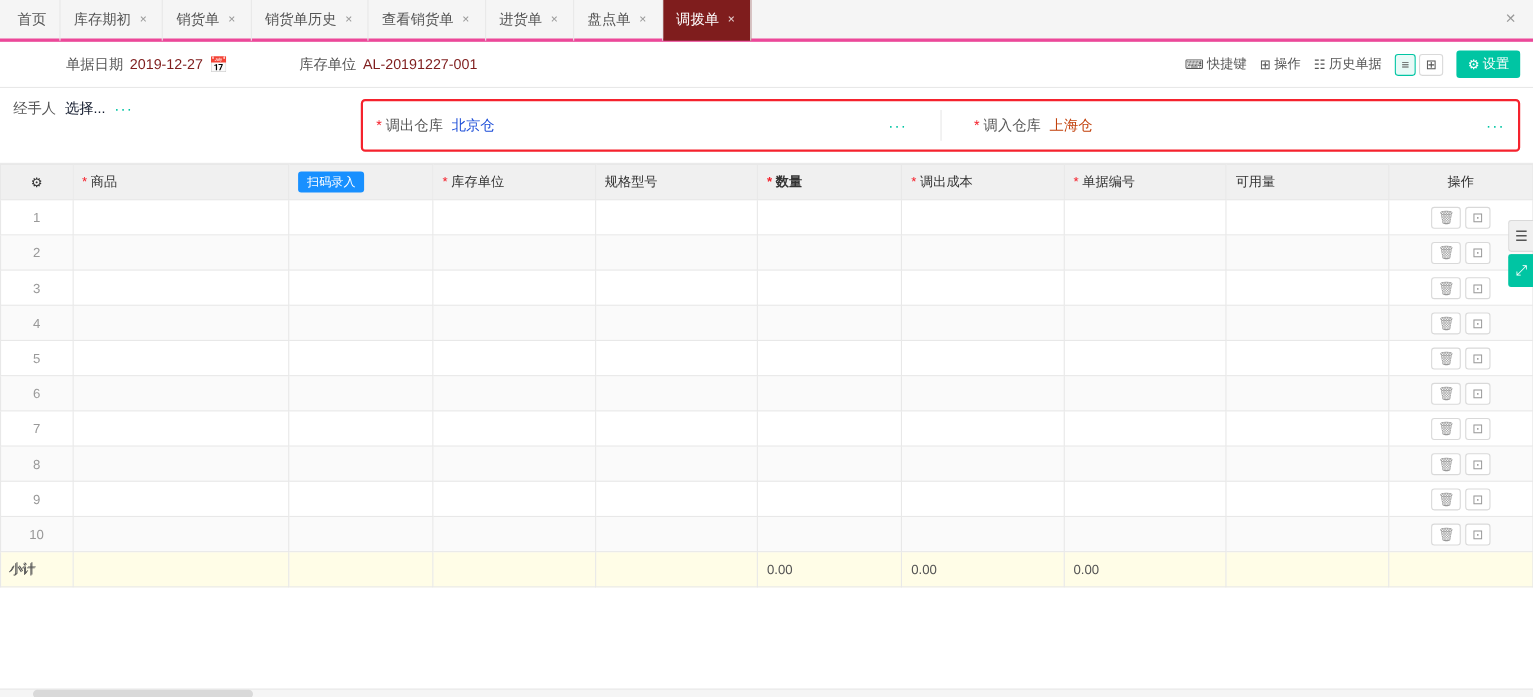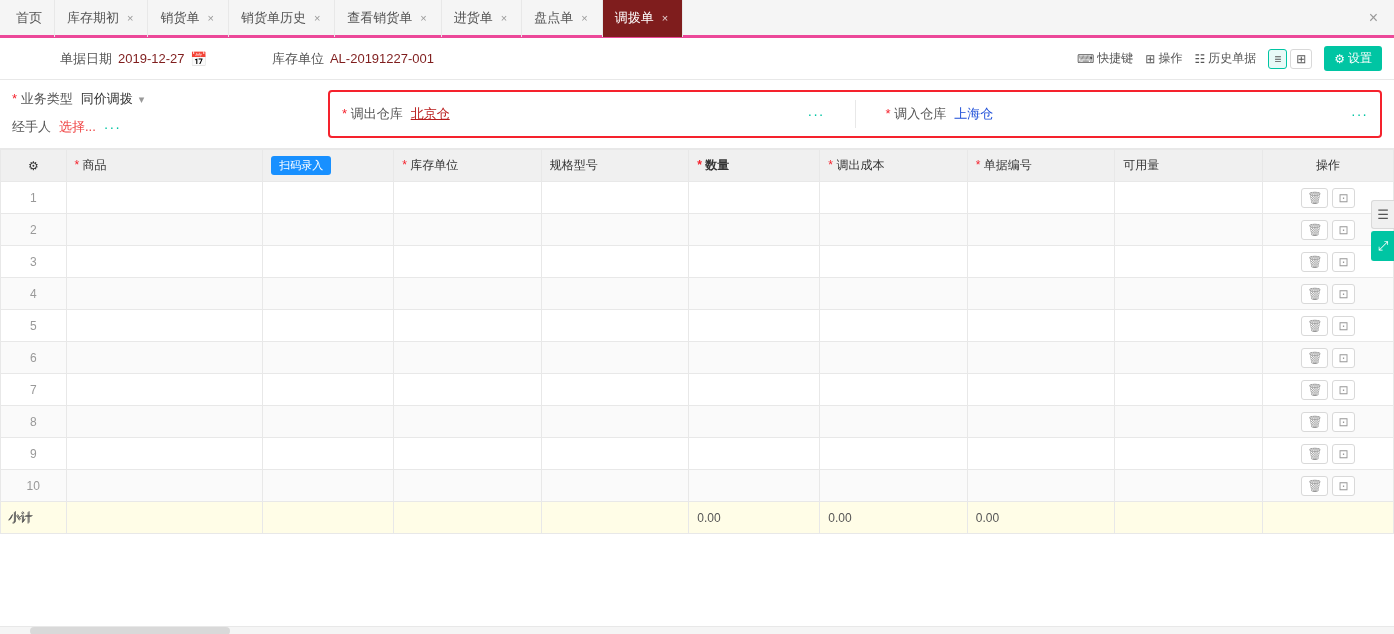--- a/index.html
+++ b/index.html
@@ -107,21 +107,21 @@
     }
     .form-field-label {
       color: #555; font-size: 13px; white-space: nowrap;
     }
     .required-star { color: #f5222d; }
     .form-select {
       display: flex; align-items: center; gap: 6px;
       border: none; background: none; cursor: pointer; font-size: 13px; color: #333;
     }
     .form-select .chevron { color: #999; font-size: 11px; }
-    .form-input-placeholder { color: #ef4444; font-size: 13px; }
+    .form-input-placeholder { color: #0f172a; font-size: 13px; }
     .dots-btn { color: #00c5a3; cursor: pointer; font-size: 14px; letter-spacing: 1px; }
 
     
     .warehouse-box {
       border: 2px solid #f5222d;
       border-radius: 4px;
       padding: 8px 12px;
       display: flex;
       align-items: center;
       gap: 30px;
@@ -296,52 +296,42 @@
         <span>⚙</span>
         <span>设置</span>
       </button>
     </div>
   </div>
 
   <div class="form-area">
 
     <div class="form-left">
       <div class="form-row">
-        <span class="form-field-label">
-          <span class="required-star">*</span>
-          <span>业务类型</span>
-        </span>
-        <div class="form-select">
-          <span>同价调拨</span>
-          <span class="chevron">▾</span>
-        </div>
-      </div>
-      <div class="form-row">
         <span class="form-field-label">经手人</span>
         <span class="form-input-placeholder">选择...</span>
         <span class="dots-btn">···</span>
       </div>
     </div>
 
     <div class="warehouse-box">
       <div class="warehouse-field">
         <span class="form-field-label">
           <span class="required-star">*</span>
           <span>调出仓库</span>
         </span>
-        <span style="color:#b91c1c; font-size:13px;text-decoration:underline;">北京仓</span>
+        <span style="color:#1d4ed8; font-size:13px;">北京仓</span>
         <span class="dots-btn" style="margin-left:auto;">···</span>
       </div>
       <div class="warehouse-divider"></div>
       <div class="warehouse-field">
         <span class="form-field-label">
           <span class="required-star">*</span>
           <span>调入仓库</span>
         </span>
-        <span style="color:#1d4ed8; font-size:13px;">上海仓</span>
+        <span style="color:#c2410c; font-size:13px;">上海仓</span>
         <span class="dots-btn" style="margin-left:auto;">···</span>
       </div>
     </div>
   </div>
 
   <div class="table-container">
     <table>
       <thead>
         <tr>
           <th style="width:40px; text-align:center;">

